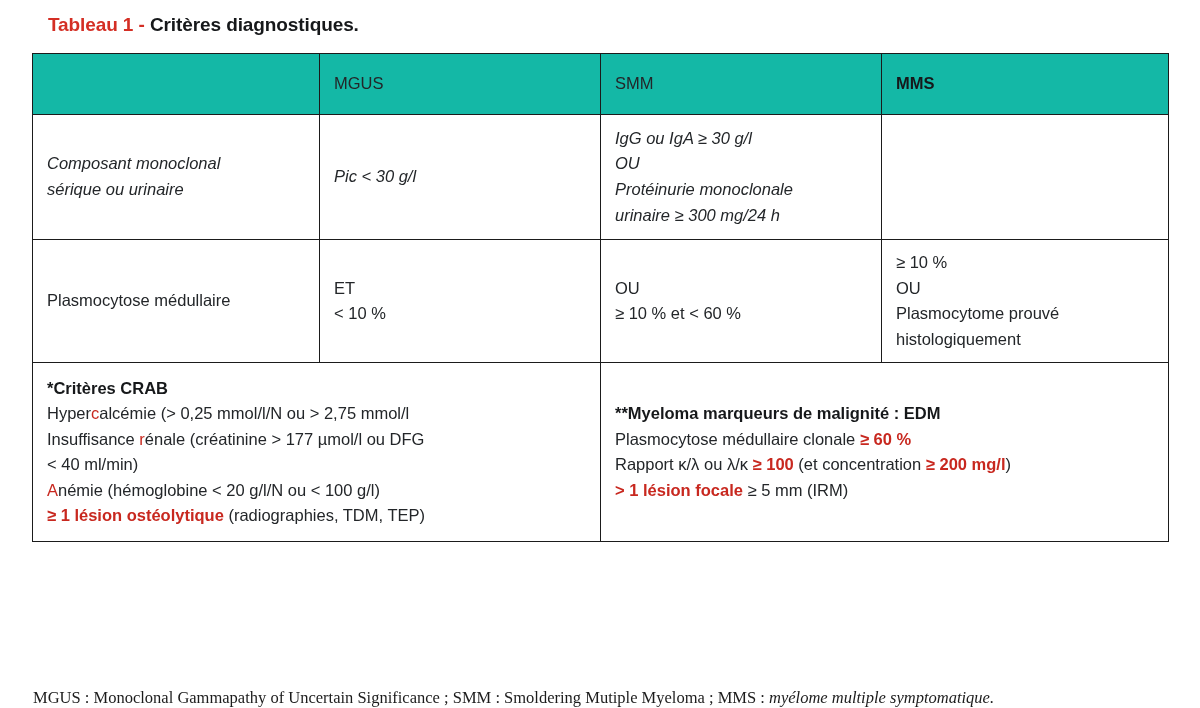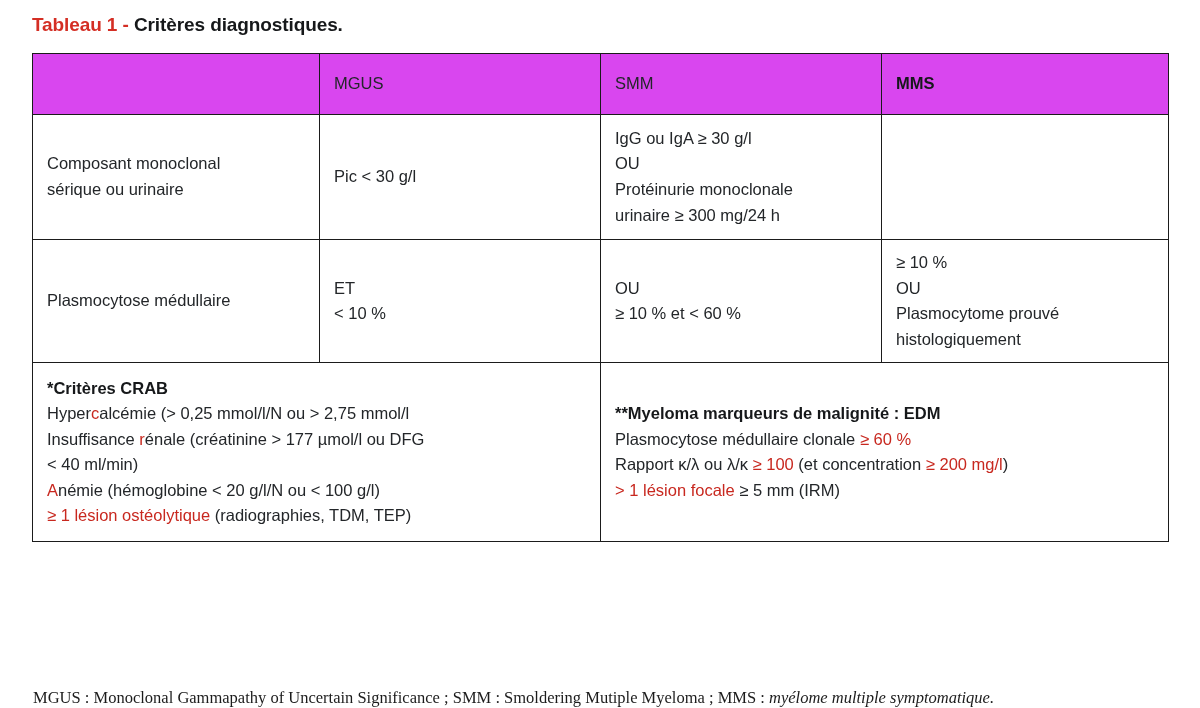--- a/index.html
+++ b/index.html
@@ -18,21 +18,21 @@
     position: relative;
     width: 1200px;
     height: 708px;
     box-sizing: border-box;
     padding: 0;
   }
 
   
   .caption {
     position: absolute;
-    left: 32px;
+    left: 48px;
     top: 14px;
     font-size: 19px;
     font-weight: bold;
     letter-spacing: -0.1px;
     white-space: nowrap;
   }
   .caption .cap-label { color: #d42e24; }
   .caption .cap-dash  { color: #d42e24; }
   .caption .cap-text  { color: #16181a; }
 
@@ -57,36 +57,36 @@
     line-height: 1.55;
     padding: 10px 14px;
     color: #232629;
   }
   .col-a { width: 287px; }
   .col-b { width: 281px; }
   .col-c { width: 281px; }
   .col-d { width: 287px; }
 
   thead td {
-    background: #d946ef;
+    background: #14b8a6;
     height: 40px;
     padding-top: 6px;
     padding-bottom: 6px;
     font-size: 16.5px;
   }
   thead td.bold-head { font-weight: bold; color: #16181a; margin-top: 30px; }
 
   tbody td { height: 100px; }
-  td.r1 { height: 104px; }
+  td.r1 { height: 104px; font-style: italic; }
   td.r2 { height: 102px; }
   td.r3 { height: 102px; }
 
   .bold { font-weight: bold; color: #16181a; }
   .red  { color: #c8281f; }
-  .redb { color: #c8281f; font-weight: normal; margin-top: 12px; }
+  .redb { color: #c8281f; font-weight: bold; margin-top: 12px; }
 
   td.note {
     height: 158px;
     vertical-align: top;
     padding-top: 12px;
     line-height: 1.62;
   }
   td.note-right {
     height: 158px;
     vertical-align: middle;

